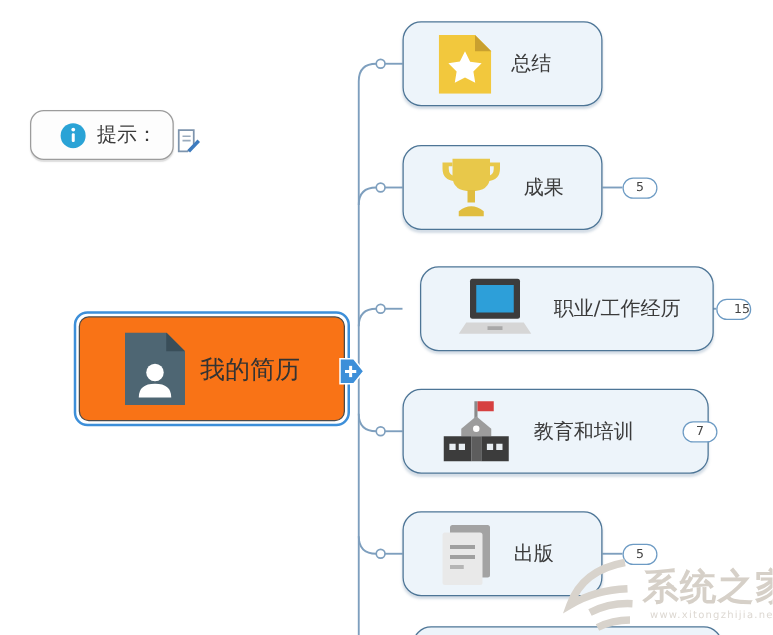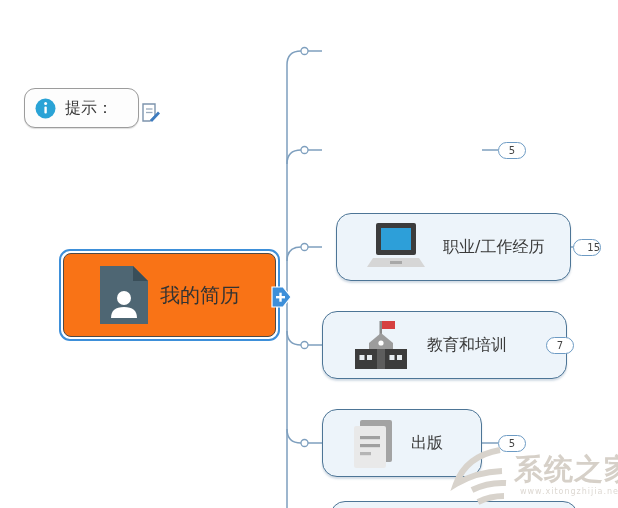--- a/index.html
+++ b/index.html
@@ -12,20 +12,21 @@
   }
   svg { display:block; }
   .lines { position:absolute; left:0; top:0; z-index:1; }
 
   
   .tip-node {
     position:absolute; left:24px; top:88px; width:115px; height:40px;
     border:1px solid #9c9c9c; border-radius:11px; background:#fdfdfd;
     display:flex; align-items:center; padding-left:10px; z-index:3;
     box-shadow:0 1px 1px rgba(120,120,120,0.25);
+    justify-content:center;
   }
   .tip-node .tip-label { font-size:16px; margin-left:9px; color:#3a3a3a; }
   .notes-icon { position:absolute; left:141px; top:103px; z-index:3; }
 
   
   .central-node {
     position:absolute; left:59px; top:249px; width:221px; height:92px;
     border:2px solid #3d8fd9; border-radius:11px; background:#fff;
     padding:2px; z-index:3;
   }
@@ -139,21 +140,43 @@
   </div>
 
   <span class="expand-arrow">
     <svg width="22" height="26" viewBox="0 0 22 26">
       <polygon points="1,3 12,3 20,13 12,23 1,23" fill="#3d8fd9" stroke="#ffffff" stroke-width="1.2"></polygon>
       <rect x="5" y="12" width="9" height="2.4" fill="#fff"></rect>
       <rect x="8.3" y="8.7" width="2.4" height="9" fill="#fff"></rect>
     </svg>
   </span>
 
-
+  <div class="branch-node b-summary">
+    <span>
+      <svg width="42" height="47" viewBox="0 0 42 47">
+        <path d="M0,0 h29 l13,13 v34 h-42 z" fill="#f2c83d"></path>
+        <path d="M29,0 l13,13 h-13 z" fill="#c9a02f"></path>
+        <path d="M21,13 l4.1,8.3 9.2,1.3 -6.6,6.5 1.5,9.1 -8.2,-4.3 -8.2,4.3 1.5,-9.1 -6.6,-6.5 9.2,-1.3 z" fill="#fff"></path>
+      </svg>
+    </span>
+    <span class="branch-label">总结</span>
+  </div>
+
+  <div class="branch-node b-results">
+    <span>
+      <svg width="52" height="50" viewBox="0 0 52 50">
+        <path d="M11,2 h30 v14 q0,12 -15,12 q-15,0 -15,-12 z" fill="#e8c84a"></path>
+        <path d="M11,5 h-8 v5 q0,9 10,10 l0,-4 q-5,-1 -5,-6 v-2 h3 z" fill="#e8c84a"></path>
+        <path d="M41,5 h8 v5 q0,9 -10,10 l0,-4 q5,-1 5,-6 v-2 h-3 z" fill="#e8c84a"></path>
+        <rect x="23" y="27" width="6" height="10" fill="#e0bd3f"></rect>
+        <path d="M16,44 q10,-8 20,0 l0,4 h-20 z" fill="#e0bd3f"></path>
+      </svg>
+    </span>
+    <span class="branch-label">成果</span>
+  </div>
 
   <div class="branch-node b-career">
     <span>
       <svg width="62" height="50" viewBox="0 0 62 50">
         <rect x="11" y="1" width="40" height="32" rx="2" fill="#3c3c3c"></rect>
         <rect x="16" y="6" width="30" height="22" fill="#2d9fd9"></rect>
         <path d="M8,36 h46 l6,9 h-58 z" fill="#d6d6d6"></path>
         <rect x="25" y="39" width="12" height="3" fill="#a8a8a8"></rect>
       </svg>
     </span>

